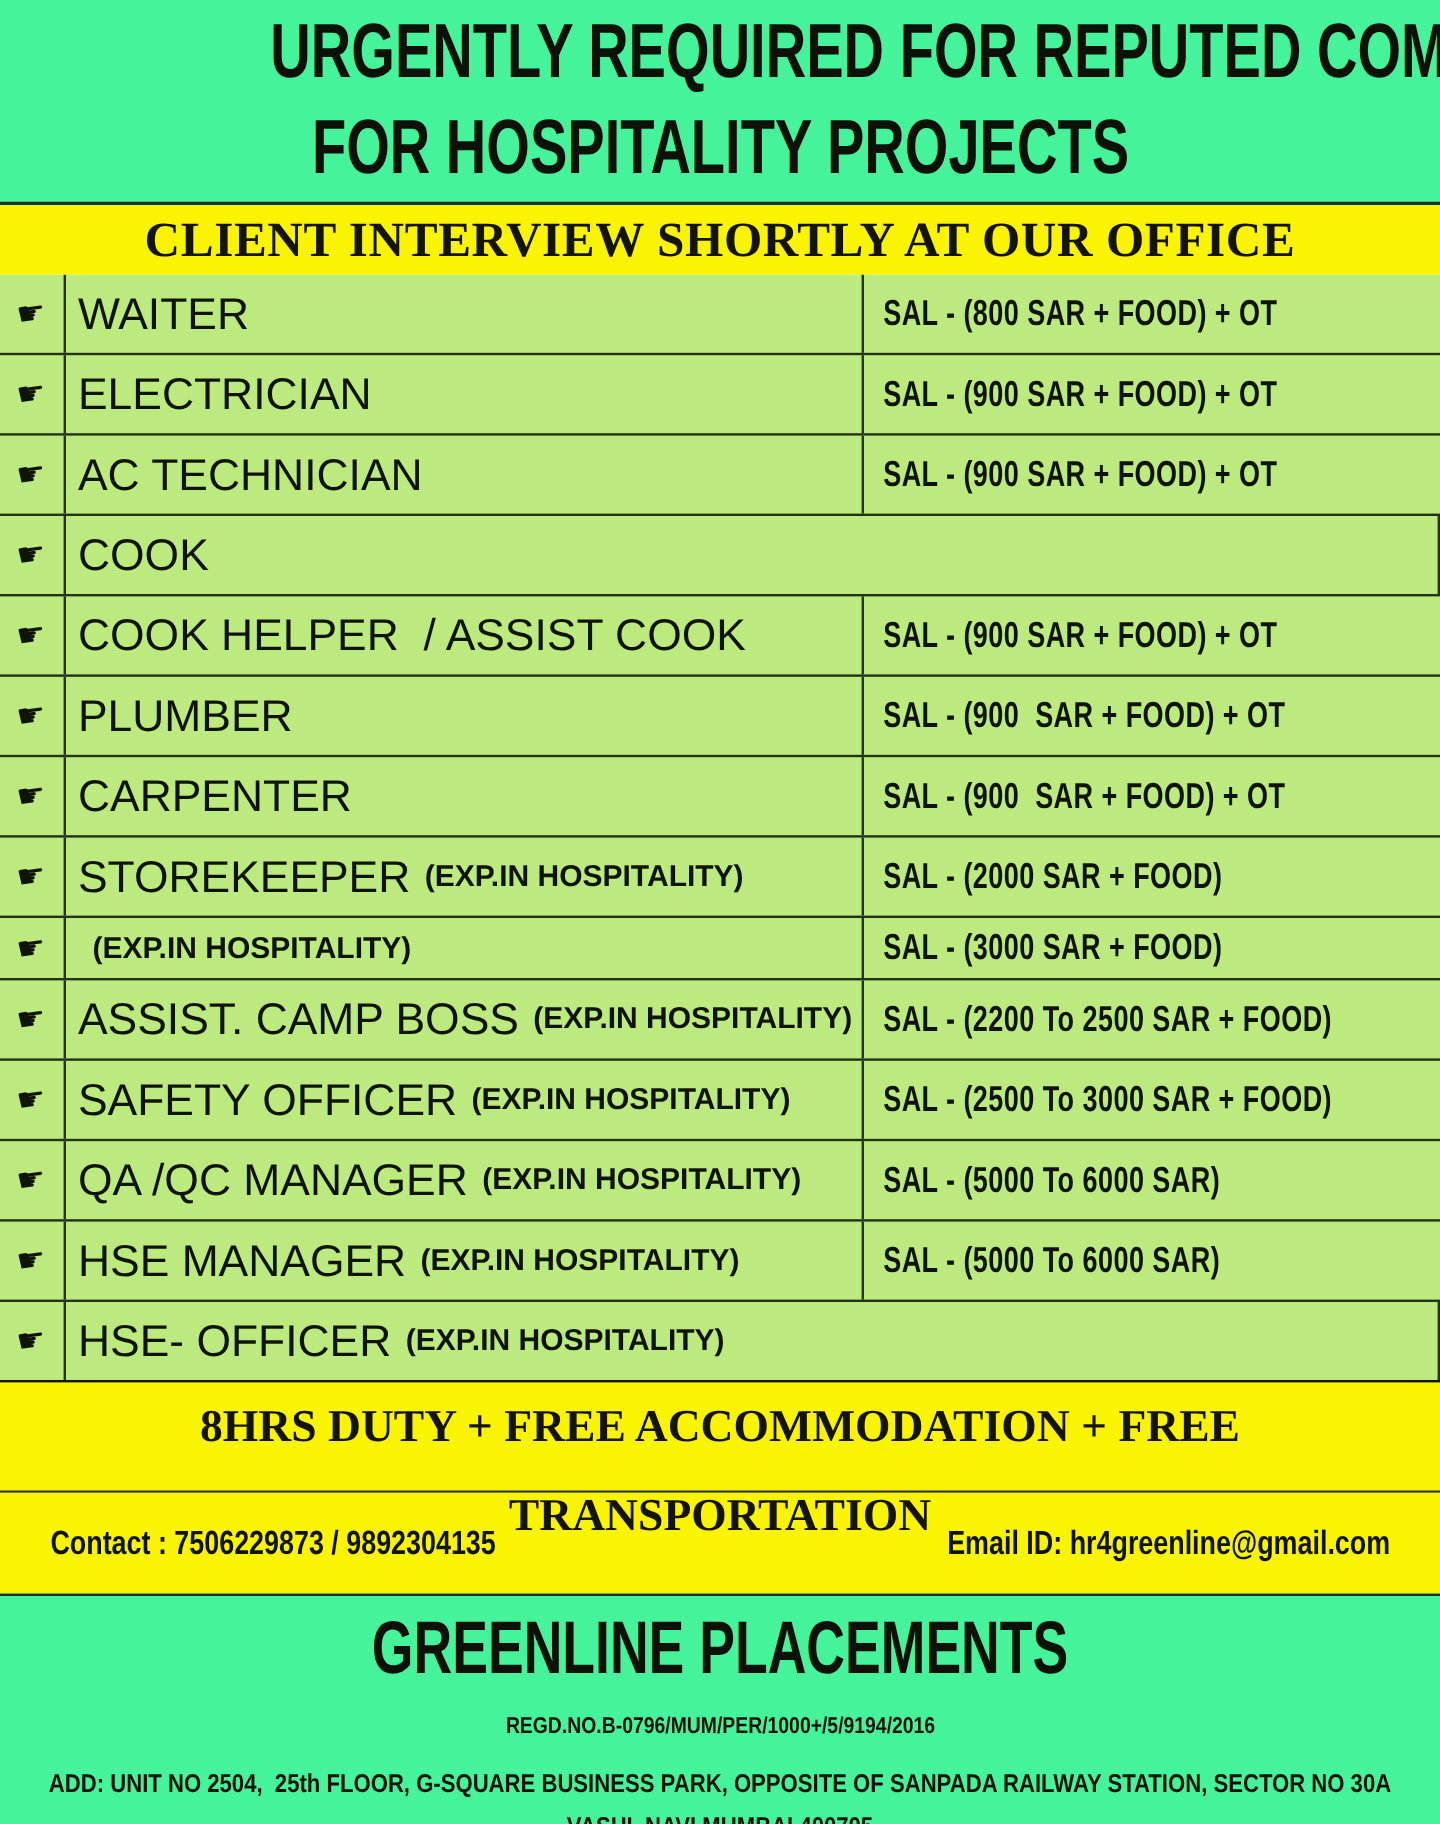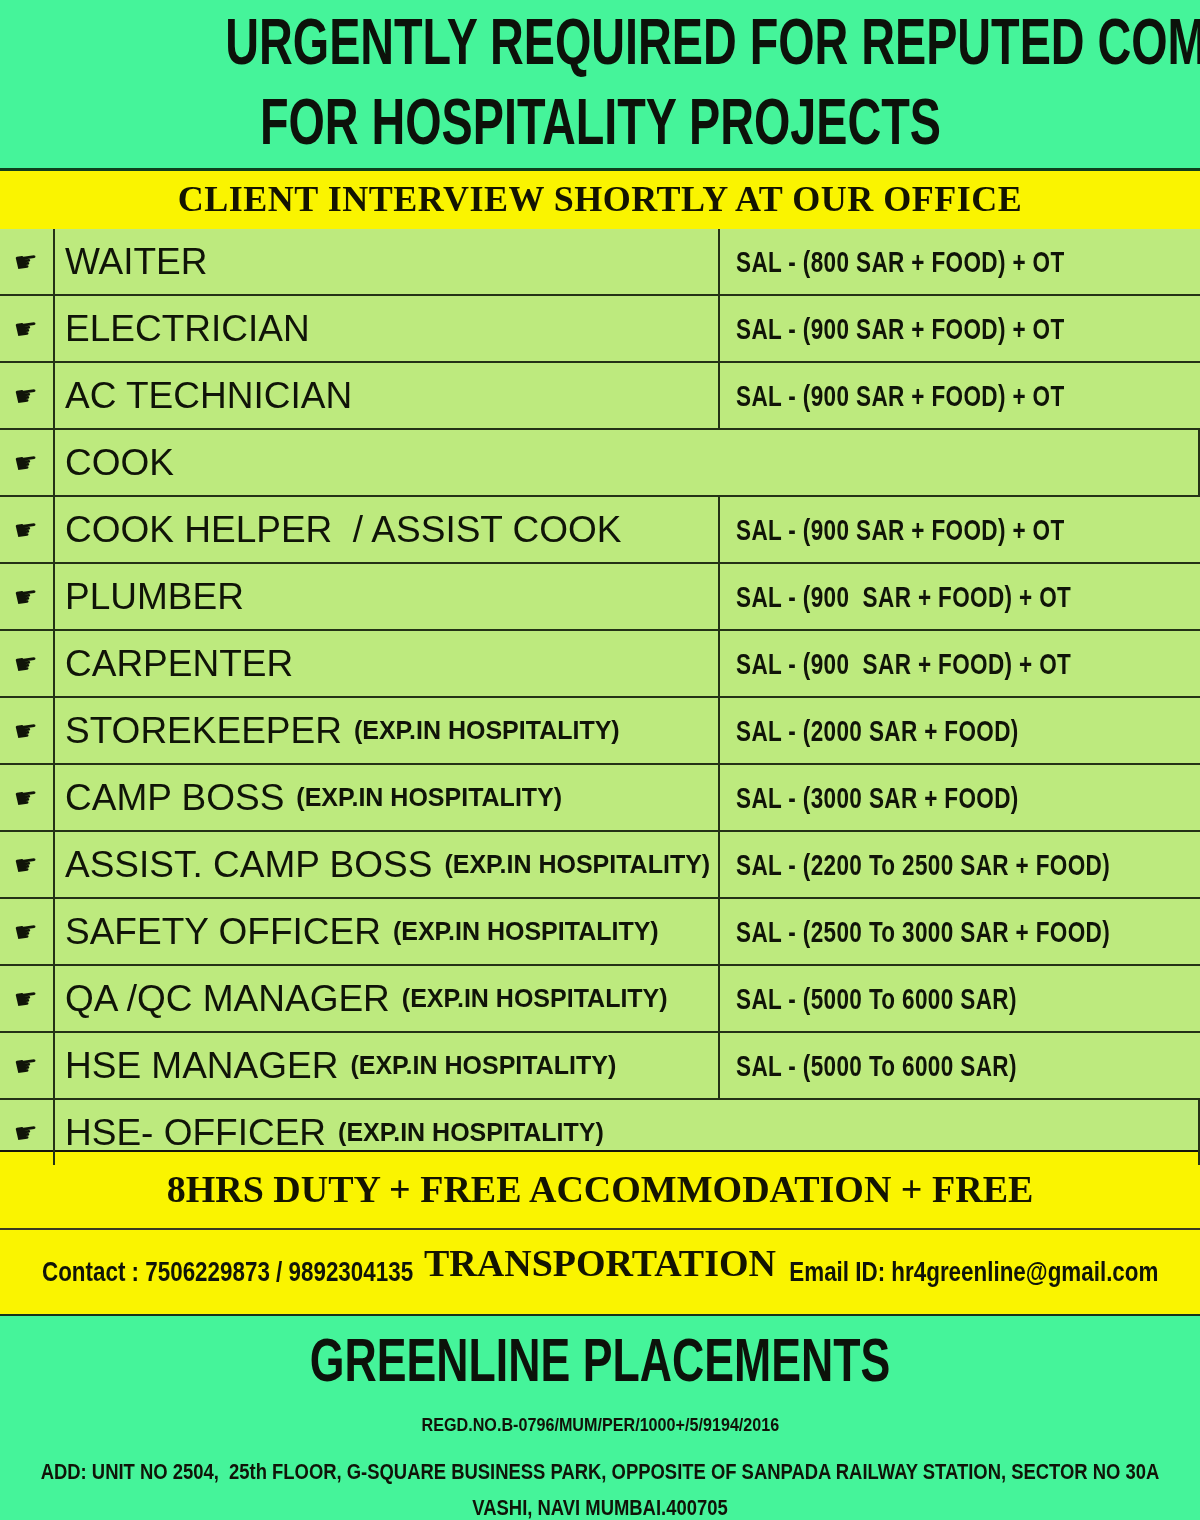--- a/index.html
+++ b/index.html
@@ -18,42 +18,42 @@
   .hdr{height:168px;background:var(--green);text-align:center;padding-top:2px;box-sizing:border-box;}
   .hdr-line{line-height:80px;height:80px;}
   .cond{
     display:inline-block;transform:scaleX(0.73);transform-origin:50% 50%;
     font-weight:bold;font-size:64px;letter-spacing:0px;white-space:pre;color:#0c120a;
   }
   .divider{height:3px;background:#0f3d1c;}
   
   .subtitle{
     height:58px;background:var(--yellow);text-align:center;
-    font-family:"Liberation Serif",serif;font-weight:bold;font-size:36px;line-height:57px;
+    font-family:"Liberation Serif",serif;font-weight:bold;font-size:41px;line-height:57px;
     color:#141400;letter-spacing:0.5px;
   }
   
   .jobs{height:921px;background:var(--rowgreen);display:flex;flex-direction:column;}
   .row{flex:1;display:flex;border-bottom:2px solid var(--line);box-sizing:border-box;}
   .row:last-child{border-bottom:none;}
   .icon-cell{width:55px;border-right:2px solid var(--line);display:flex;align-items:center;justify-content:center;box-sizing:border-box;}
   .hand{font-family:"DejaVu Sans",sans-serif;font-size:27px;line-height:1;transform:rotate(-8deg);}
   .job-cell{flex:1;border-right:2px solid var(--line);display:flex;align-items:baseline;padding-left:10px;box-sizing:border-box;overflow:hidden;}
   .job-cell{align-self:stretch;}
   .jtitle{font-weight:normal;font-size:37px;white-space:pre;letter-spacing:0px;align-self:center;line-height:65px;}
   .jexp{font-weight:bold;font-size:25px;white-space:pre;align-self:center;}
   .jexp:not(:empty){margin-left:12px;}
   .sal-cell{width:480px;display:flex;align-items:center;padding-left:16px;box-sizing:border-box;}
   .sal{
     display:inline-block;transform:scaleX(0.75);transform-origin:0 50%;
     font-weight:bold;font-size:30px;white-space:pre;letter-spacing:0.5px;
   }
   
   .benefits{
-    height:78px;background:var(--yellow);border-top:2px solid #14140a;box-sizing:border-box;
+    height:92px;background:var(--yellow);border-top:2px solid #14140a;box-sizing:border-box;
     text-align:center;font-family:"Liberation Serif",serif;font-weight:bold;font-size:38px;
     line-height:74px;color:#141400;
   }
   .divider2{height:2px;background:#3a3a20;}
   
   .contact{
     height:84px;background:var(--yellow);display:flex;align-items:center;
     justify-content:space-between;padding:0 42px;box-sizing:border-box;
   }
   .cond2{display:inline-block;font-weight:bold;font-size:28px;white-space:pre;}
@@ -196,21 +196,20 @@
     <div class="sal-cell">
       <span class="sal">SAL - (2000 SAR + FOOD)</span>
     </div>
   </div>
 
   <div class="row">
     <div class="icon-cell">
       <span class="hand">☛</span>
     </div>
     <div class="job-cell">
-      <span class="jtitle">CAMP BOSS</span>
           <span class="jexp">(EXP.IN HOSPITALITY)</span>
     </div>
     <div class="sal-cell">
       <span class="sal">SAL - (3000 SAR + FOOD)</span>
     </div>
   </div>
 
   <div class="row">
     <div class="icon-cell">
       <span class="hand">☛</span>

